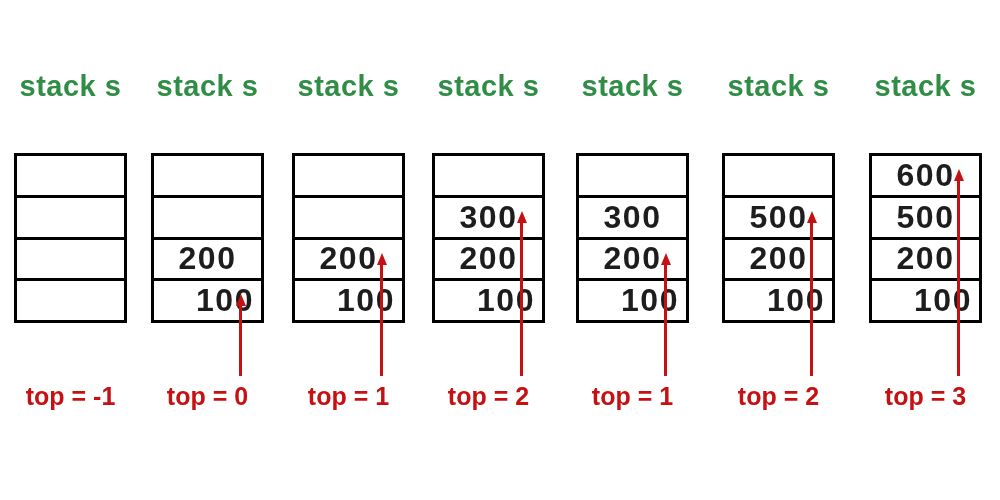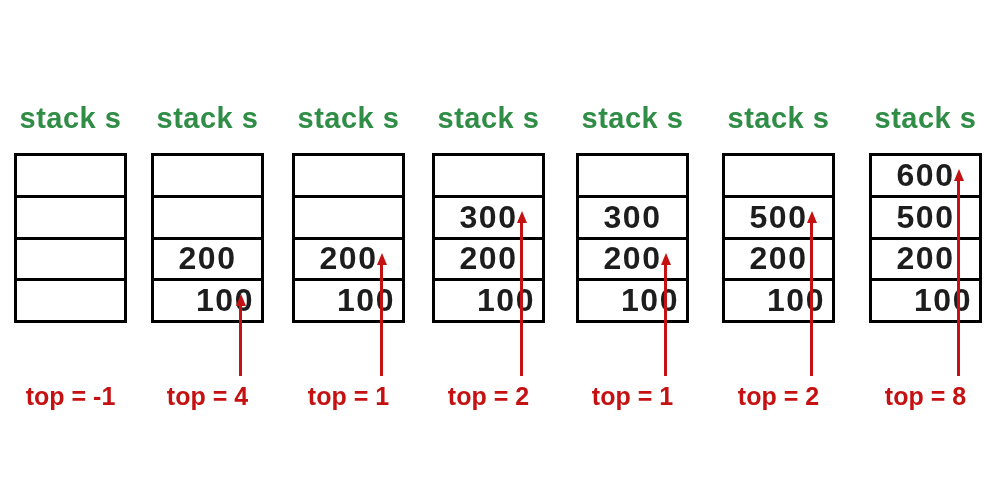--- a/index.html
+++ b/index.html
@@ -29,21 +29,20 @@
     left: -14px;
     right: -14px;
     height: 36px;
     line-height: 36px;
     text-align: center;
     font-size: 29px;
     font-weight: 600;
     letter-spacing: 0.5px;
     color: var(--green);
     white-space: nowrap;
-    margin-top: 32px;
   }
   .box {
     position: absolute;
     top: 93px;
     left: 0;
     width: 113px;
     height: 170px;
     border: 3px solid var(--black);
     box-sizing: border-box;
     display: flex;
@@ -118,21 +117,21 @@
       <div class="box">
         <div class="cell"></div>
         <div class="cell"></div>
         <div class="cell">200</div>
         <div class="cell">100</div>
       </div>
       <div class="arrow" style="top: 234.25px; height: 81.75px;">
         <div class="head"></div>
         <div class="line"></div>
       </div>
-      <div class="toplabel">top = 4</div>
+      <div class="toplabel">top = 0</div>
     </div>
     <div class="column" style="left: 292px;">
       <div class="title">stack s</div>
       <div class="box">
         <div class="cell"></div>
         <div class="cell"></div>
         <div class="cell">200</div>
         <div class="cell">100</div>
       </div>
       <div class="arrow" style="top: 192.5px; height: 123.5px;">
@@ -188,15 +187,15 @@
       <div class="box">
         <div class="cell">600</div>
         <div class="cell">500</div>
         <div class="cell">200</div>
         <div class="cell">100</div>
       </div>
       <div class="arrow" style="top: 109px; height: 207px;">
         <div class="head"></div>
         <div class="line"></div>
       </div>
-      <div class="toplabel">top = 8</div>
+      <div class="toplabel">top = 3</div>
     </div>
   </div>
 
 </body></html>

